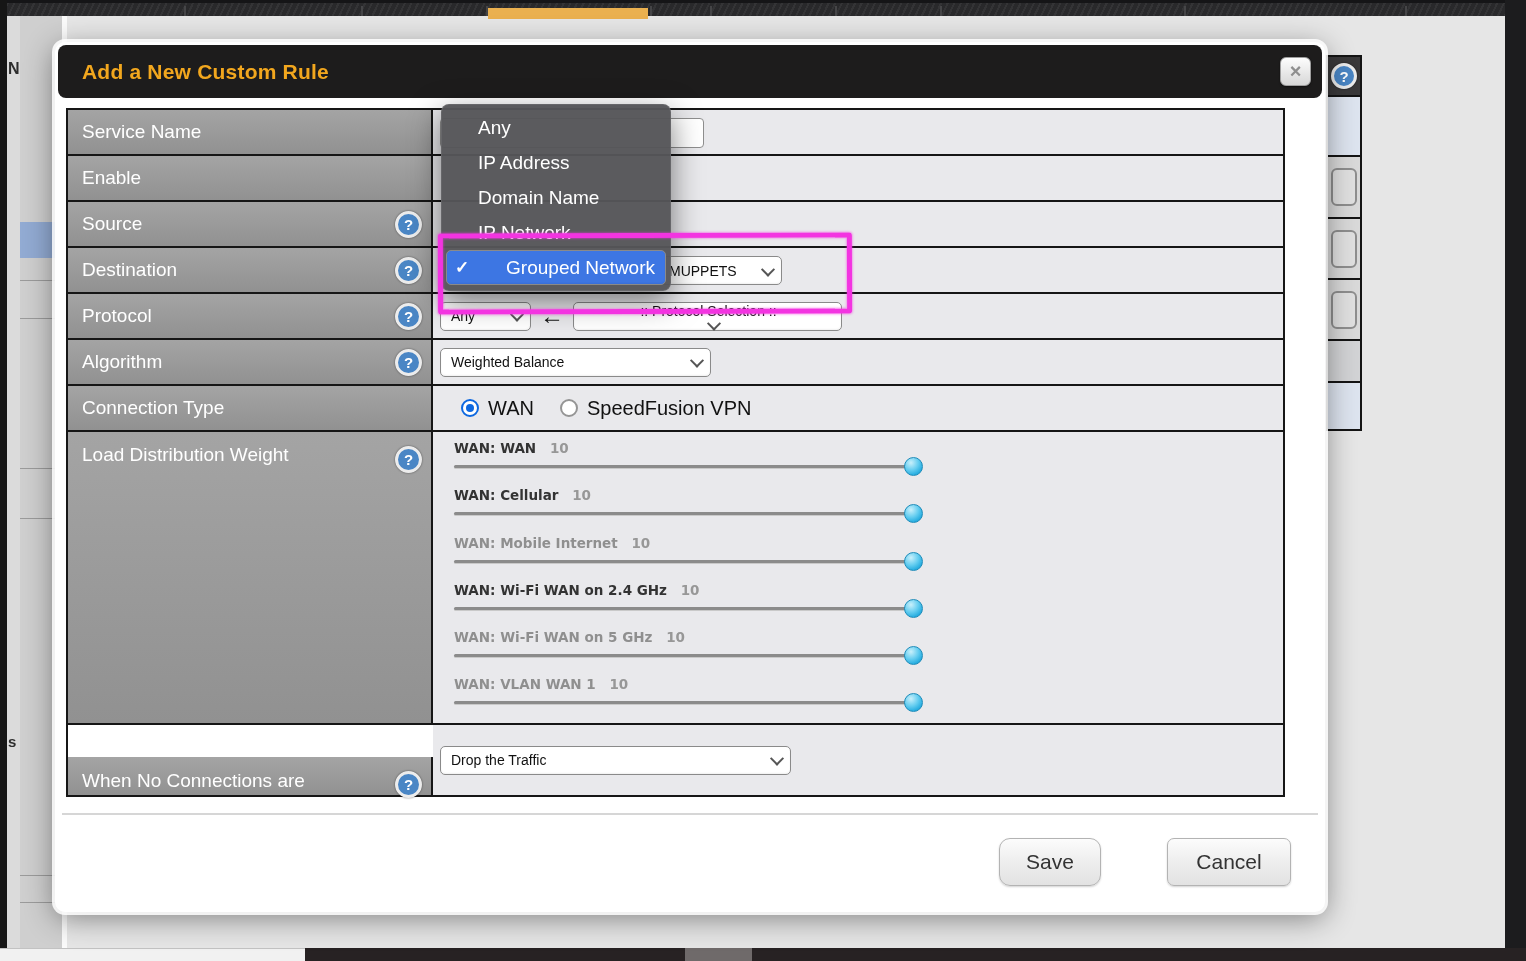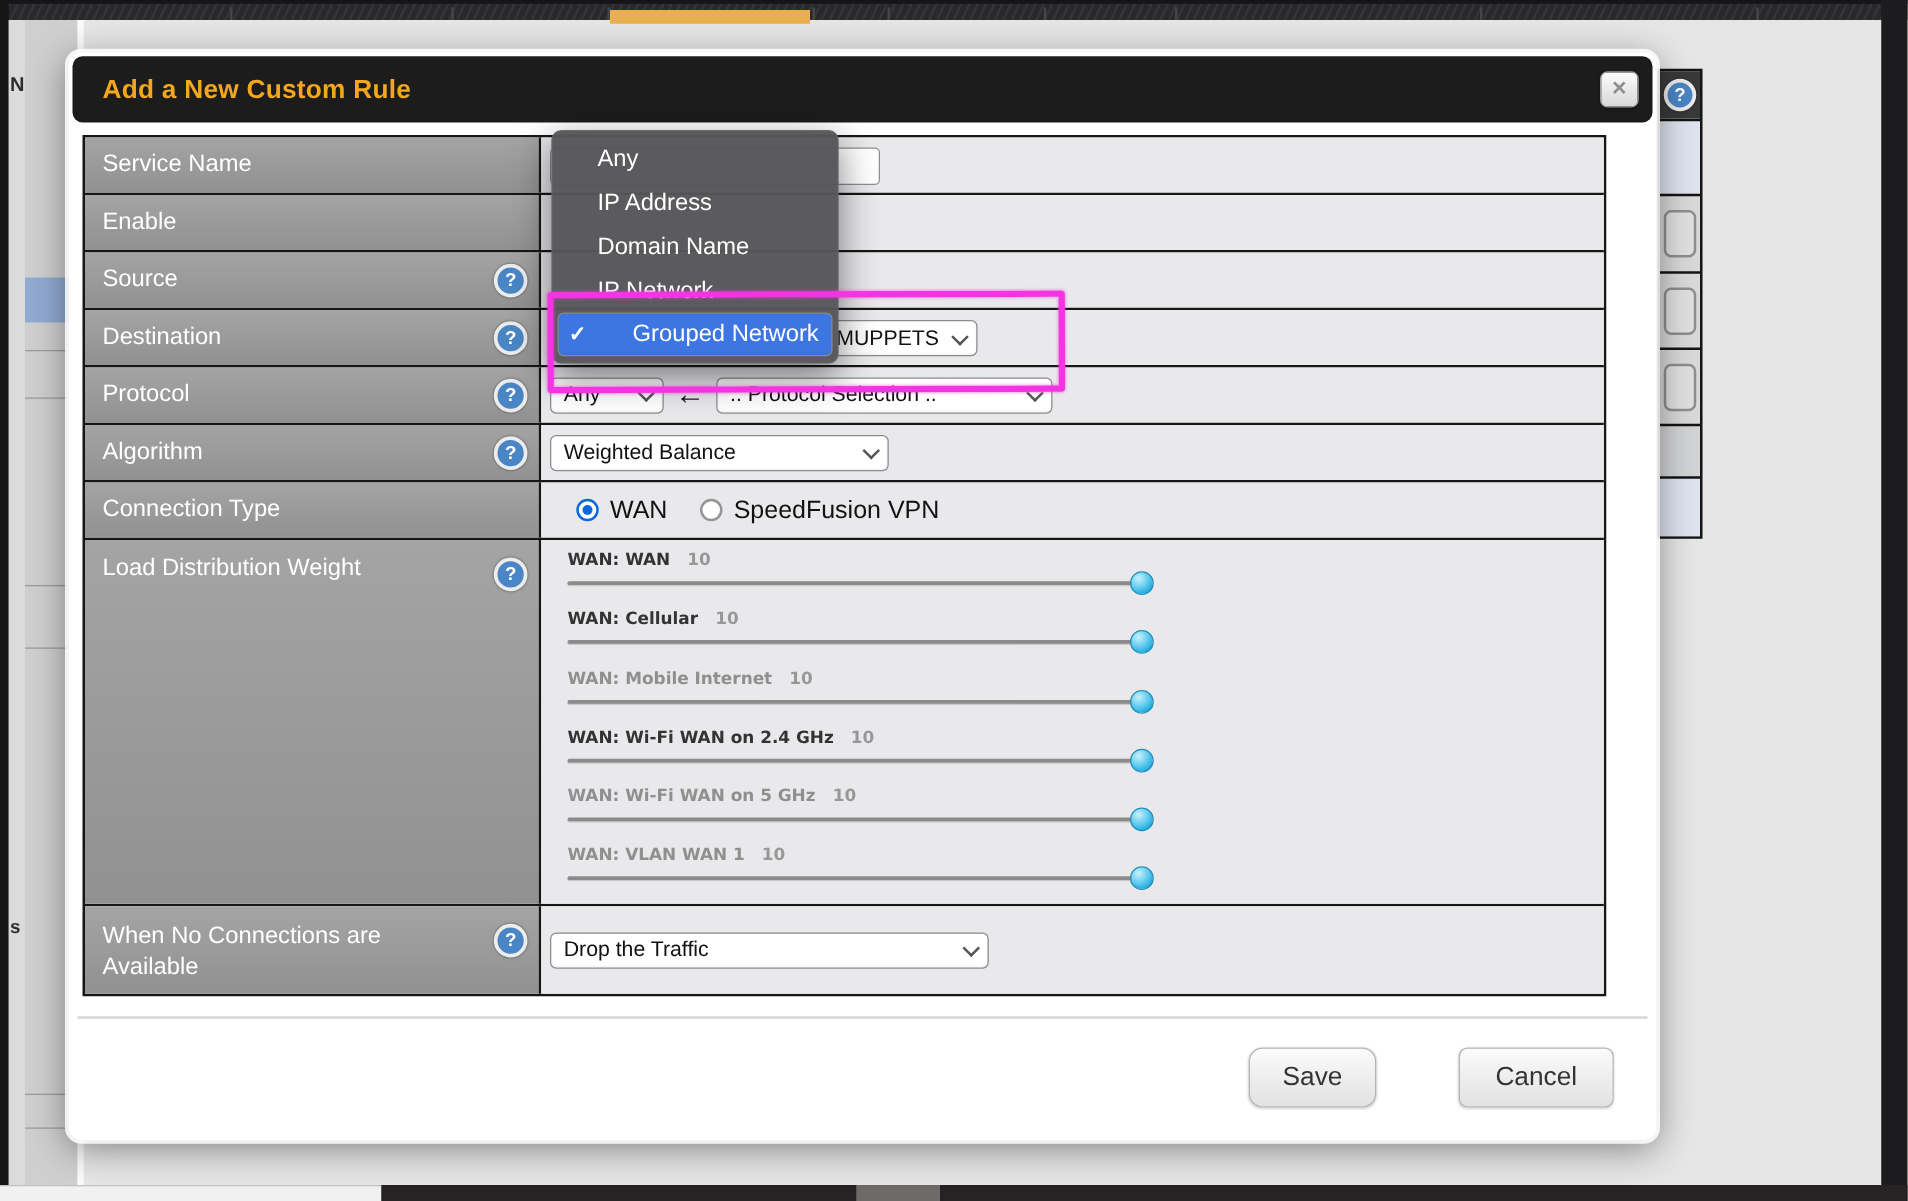--- a/index.html
+++ b/index.html
@@ -32,21 +32,21 @@
   .brc-blue{height:58px;background:#dde4ef;}
   .brc-gray{height:60px;background:#d9d9d9;}
   .brc-gray2{height:40px;background:#d2d3d5;}
   .brc-blue2{height:46px;background:#dde4ef;}
   .mini-btn{position:absolute;left:3px;top:11px;width:26px;height:38px;background:#e0e0e0;border:2px solid #8e8e8e;border-radius:6px;box-sizing:border-box;}
   
   .help{width:27px;height:27px;min-width:27px;border-radius:50%;background:#4a86c5;border:3px solid #ececec;
     box-sizing:border-box;color:#fff;font-weight:bold;font-size:15px;display:flex;align-items:center;justify-content:center;
     box-shadow:0 0 2px rgba(0,0,0,.55);}
   .sel{height:29px;background:#fff;border:1px solid #8a8a8a;border-radius:5px;display:inline-flex;align-items:center;
-    justify-content:space-between;padding:0 8px 0 10px;font-size:17px;color:#111;box-sizing:border-box;
+    justify-content:space-between;padding:0 8px 0 10px;font-size:14px;color:#111;box-sizing:border-box;
     box-shadow:inset 0 -1px 2px rgba(0,0,0,.06);cursor:default;}
   .chev{width:8px;height:8px;border-right:2px solid #555;border-bottom:2px solid #555;
     transform:rotate(45deg) translate(-1px,-1px);margin-left:10px;flex:none;}
   
   .modal{position:absolute;left:55px;top:42px;width:1270px;height:870px;background:#fff;border-radius:10px;
     box-shadow:0 0 0 3px rgba(255,255,255,.85),0 6px 30px rgba(0,0,0,.45);z-index:10;}
   .titlebar{position:absolute;left:3px;top:3px;right:3px;height:53px;background:#1d1c1c;border-radius:8px;
     display:flex;align-items:center;}
   .title{margin-left:24px;font-size:21px;font-weight:bold;color:#f2a71e;letter-spacing:.2px;}
   .close{position:absolute;right:11px;top:12px;width:31px;height:29px;border-radius:6px;
@@ -207,21 +207,21 @@
       <div class="flabel">
         <span>Protocol</span>
         <span class="help">?</span>
       </div>
       <div class="fvalue" style="padding-left:7px;">
         <div class="sel" style="width:91px;">
           <span>Any</span>
           <span class="chev"></span>
         </div>
         <span class="arrow">←</span>
-        <div class="sel" style="width:269px;">
+        <div class="sel" style="width:269px;flex-direction:column;">
           <span>:: Protocol Selection ::</span>
           <span class="chev"></span>
         </div>
       </div>
     </div>
 
     <div class="frow h46">
       <div class="flabel">
         <span>Algorithm</span>
         <span class="help">?</span>
@@ -315,21 +315,21 @@
               <span class="sl-val">10</span>
             </div>
             <div class="sl-track">
               <div class="sl-handle"></div>
             </div>
           </div>
         </div>
     </div>
 
     <div class="frow hlast">
-      <div class="flabel top" style="line-height:1.3;">
+      <div class="flabel top" style="line-height:1.3;margin-top:32px;">
         <span style="width:280px;">When No Connections are Available</span>
         <span class="help">?</span>
       </div>
       <div class="fvalue" style="padding-left:7px;">
         <div class="sel" style="width:351px;">
           <span>Drop the Traffic</span>
           <span class="chev"></span>
         </div>
       </div>
     </div>

